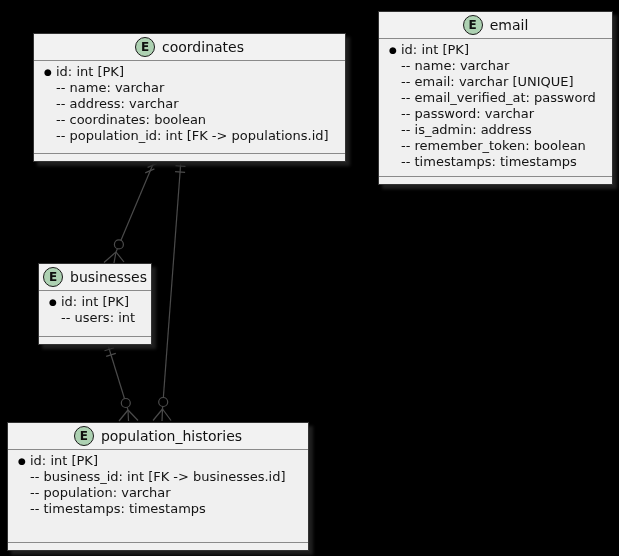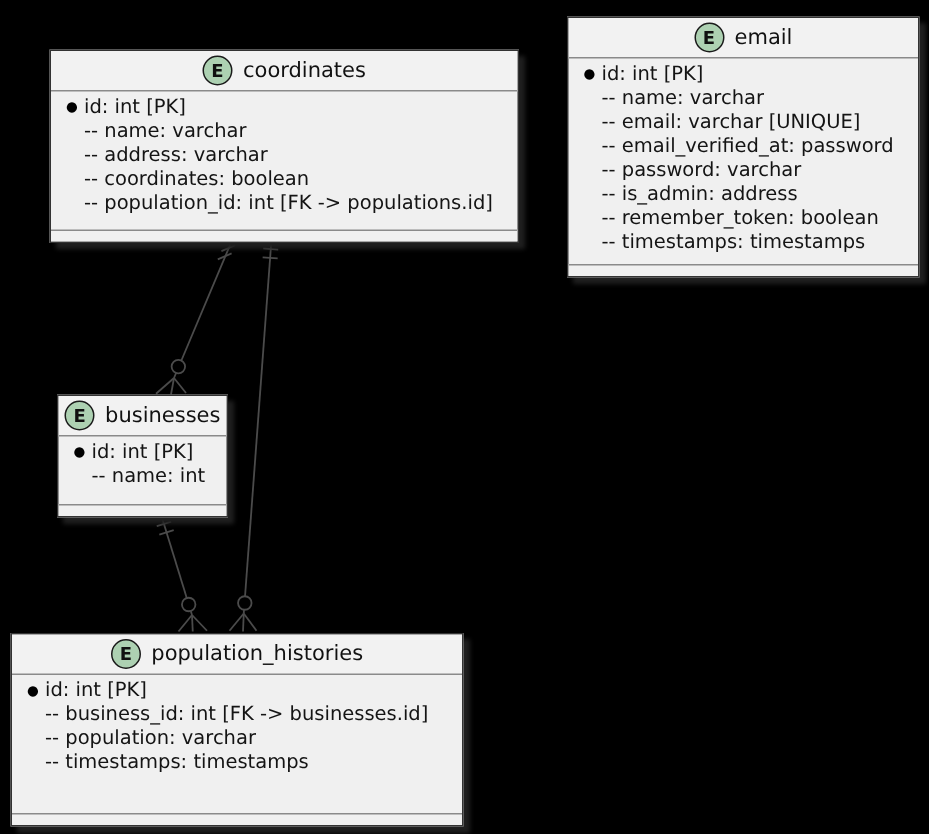--- a/index.html
+++ b/index.html
@@ -129,21 +129,21 @@
     <div class="ent-footer"></div>
   </div>
 
   <div class="entity" id="ent-populations">
     <div class="ent-header">
       <span class="spot">E</span>
       <span class="ent-title">businesses</span>
     </div>
     <div class="ent-body">
       <div class="attr"><span class="dot">●</span><span>id: int [PK]</span></div>
-      <div class="attr"><span>-- name: int</span></div>
+      <div class="attr"><span>-- users: int</span></div>
     </div>
     <div class="ent-footer"></div>
   </div>
 
   <div class="entity" id="ent-population-histories">
     <div class="ent-header">
       <span class="spot">E</span>
       <span class="ent-title">population_histories</span>
     </div>
     <div class="ent-body">

